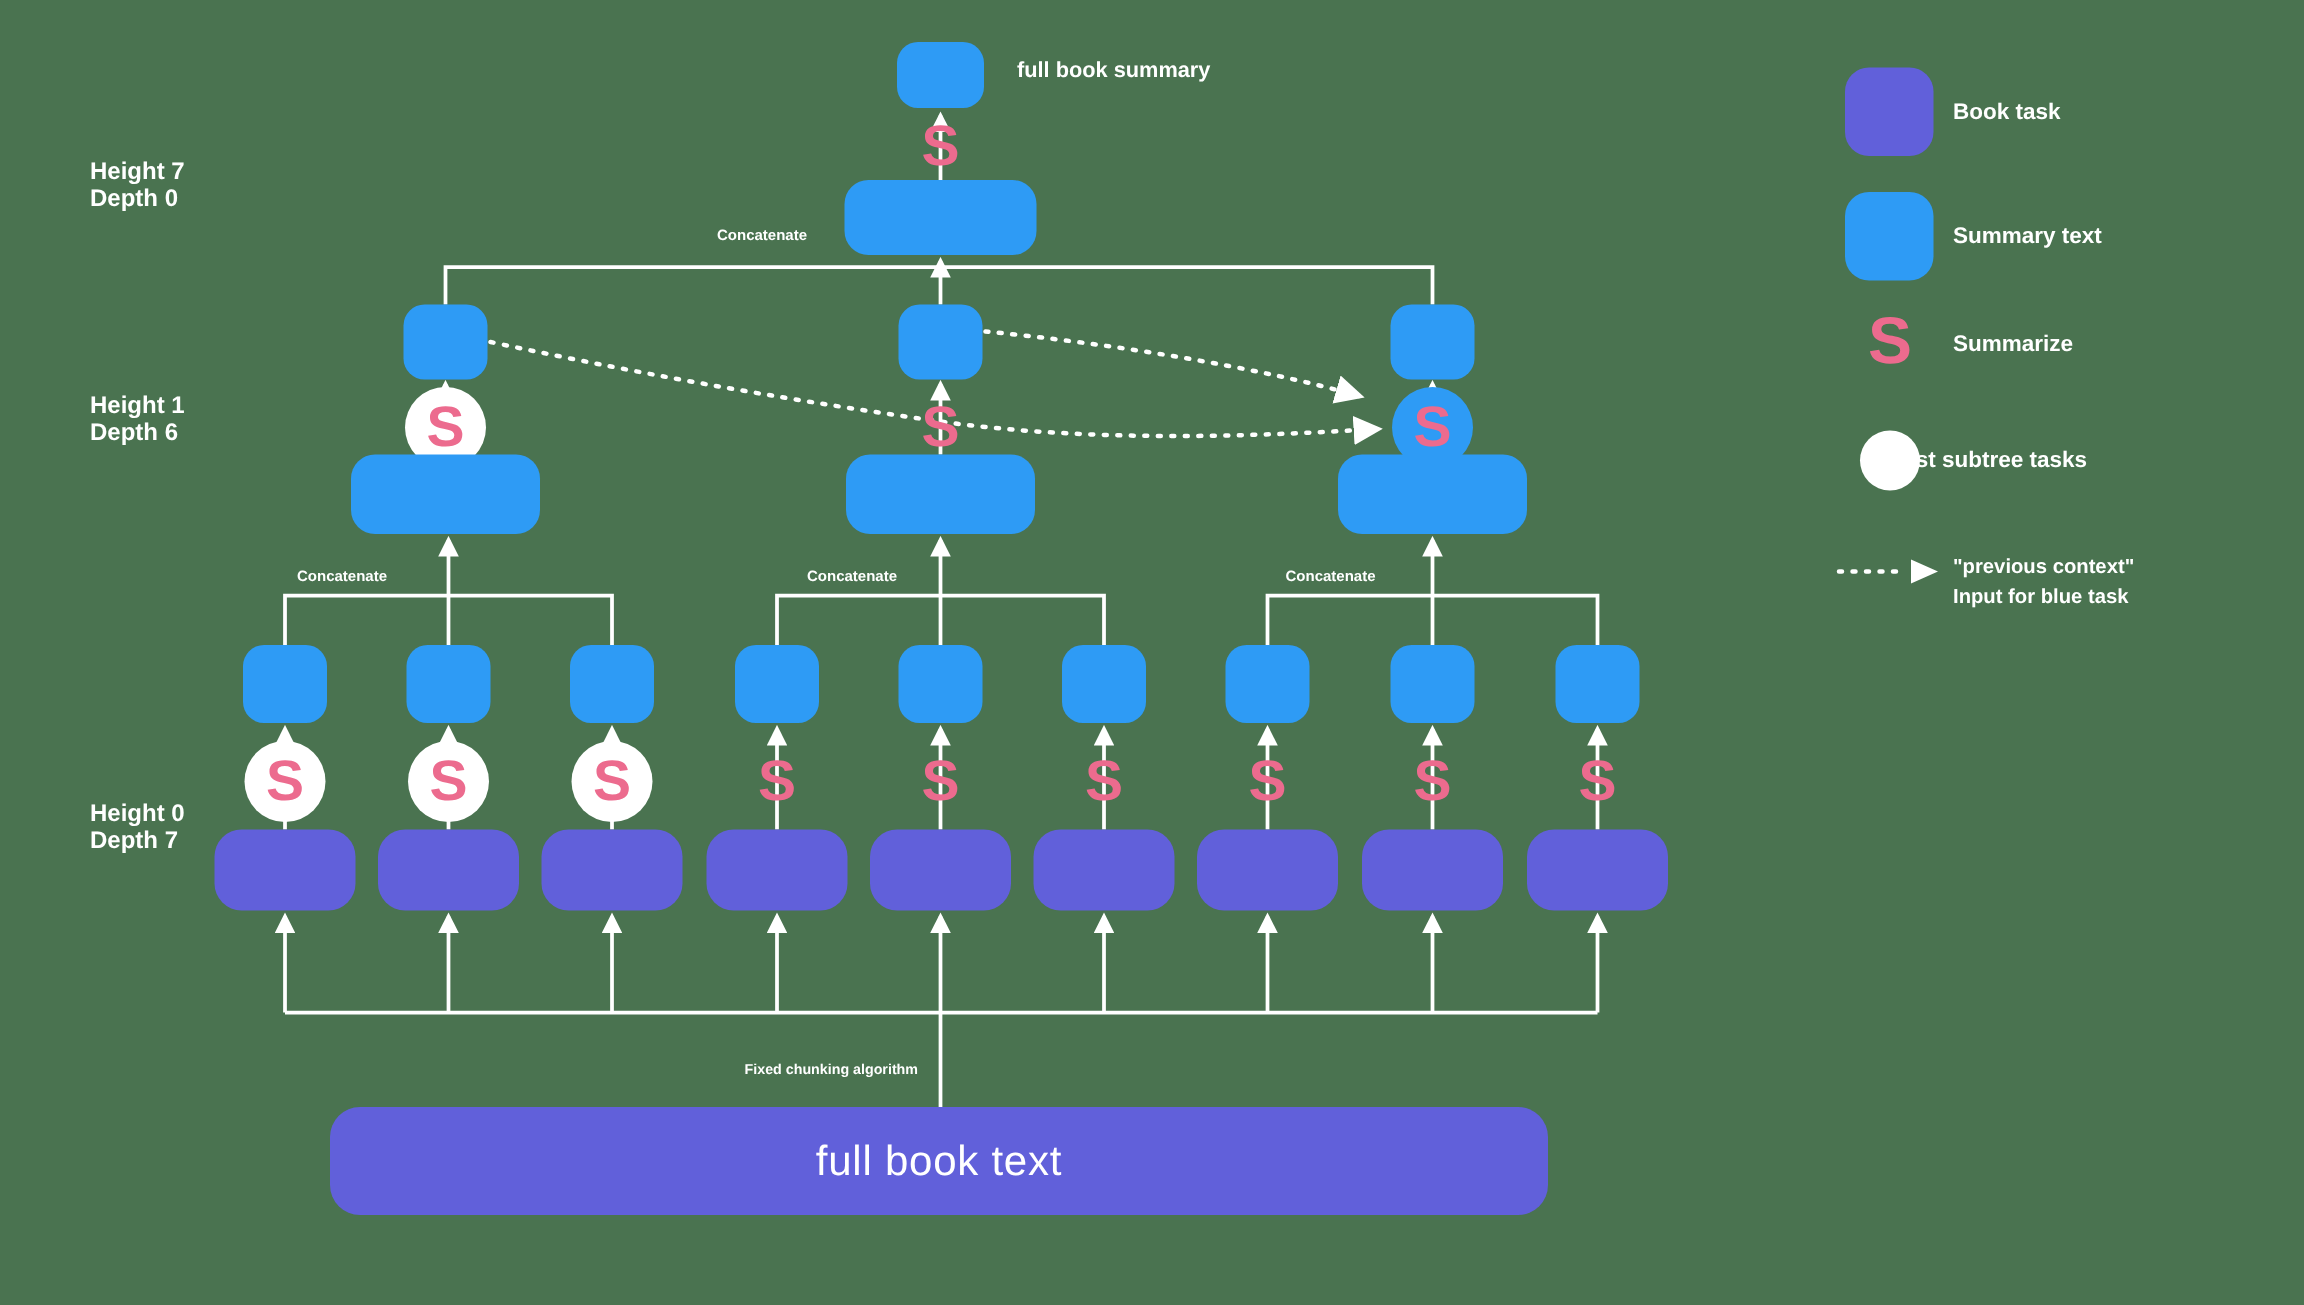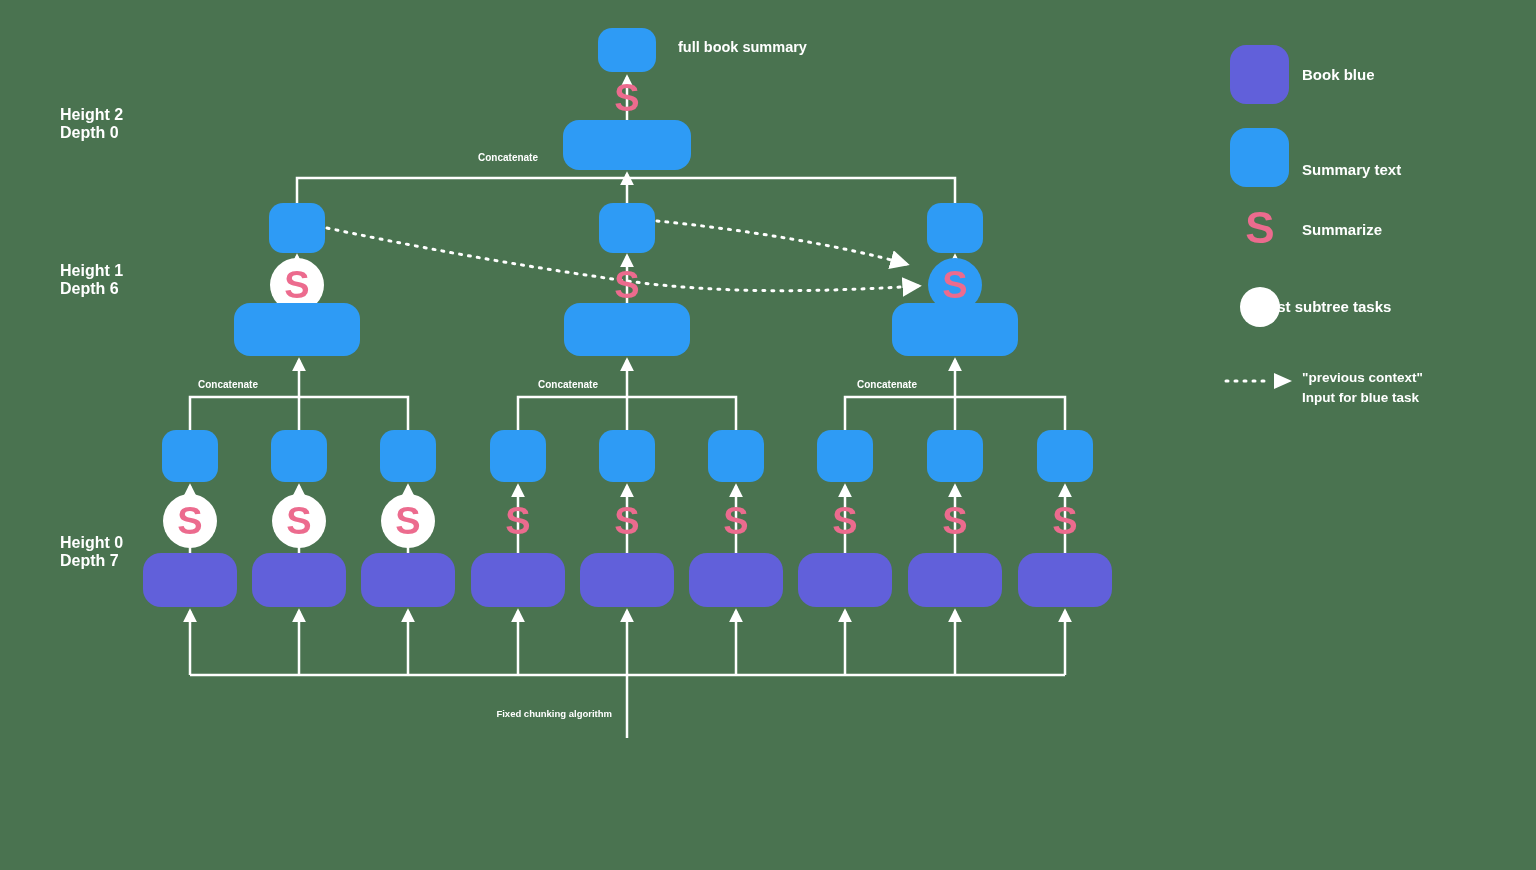--- a/index.html
+++ b/index.html
@@ -112,21 +112,21 @@
     </g>
   </svg>
 
   <div class="node sum-box" style="left:598px;top:28px;width:58px;height:44px;border-radius:14px;"></div>
   <div class="node lab fbs-label" style="left:678px;top:39px;">full book summary</div>
   <div class="node s-node s-plain" style="left:600px;top:71px;">S</div>
   <div class="node sum-box" style="left:563px;top:120px;width:128px;height:50px;"></div>
   <div class="node lab concat" style="left:478px;top:152px;">Concatenate</div>
 
   <div class="node lab hd-label" style="left:60px;top:106px;">
-    <div>Height 2</div>
+    <div>Height 7</div>
     <div>Depth 0</div>
   </div>
   <div class="node lab hd-label" style="left:60px;top:262px;">
     <div>Height 1</div>
     <div>Depth 6</div>
   </div>
   <div class="node lab hd-label" style="left:60px;top:499px;margin-top:35px;">
     <div>Height 0</div>
     <div>Depth 7</div>
   </div>
@@ -171,26 +171,29 @@
   <div class="node chunk-box" style="left:252px;top:553px;width:94px;height:54px;"></div>
   <div class="node chunk-box" style="left:361px;top:553px;width:94px;height:54px;"></div>
   <div class="node chunk-box" style="left:471px;top:553px;width:94px;height:54px;"></div>
   <div class="node chunk-box" style="left:580px;top:553px;width:94px;height:54px;"></div>
   <div class="node chunk-box" style="left:689px;top:553px;width:94px;height:54px;"></div>
   <div class="node chunk-box" style="left:798px;top:553px;width:94px;height:54px;"></div>
   <div class="node chunk-box" style="left:908px;top:553px;width:94px;height:54px;"></div>
   <div class="node chunk-box" style="left:1018px;top:553px;width:94px;height:54px;"></div>
 
   <div class="node lab chunk-label" style="left:452px;top:708px;">Fixed chunking algorithm</div>
+  <div class="node book-box" style="left:220px;top:738px;width:812px;height:72px;">
+    <span class="book-label">full book text</span>
+  </div>
 
   <div class="node legend-swatch" style="left:1230px;top:45px;background:var(--book,#6160DA);"></div>
-  <div class="node lab legend-label" style="left:1302px;top:66px;">Book blue</div>
+  <div class="node lab legend-label" style="left:1302px;top:66px;">Book task</div>
 
   <div class="node legend-swatch" style="left:1230px;top:128px;background:var(--summary,#2E9BF5);"></div>
-  <div class="node lab legend-label" style="left:1302px;top:149px;margin-top:12px;">Summary text</div>
+  <div class="node lab legend-label" style="left:1302px;top:149px;">Summary text</div>
 
   <div class="node legend-s" style="left:1238px;top:206px;">S</div>
   <div class="node lab legend-label" style="left:1302px;top:221px;">Summarize</div>
 
   <div class="node legend-circle" style="left:1240px;top:287px;"></div>
   <div class="node lab legend-label" style="left:1258px;top:298px;">First subtree tasks</div>
 
   <div class="node lab legend-prev" style="left:1302px;top:368px;">
     <div>"previous context"</div>
     <div>Input for blue task</div>

